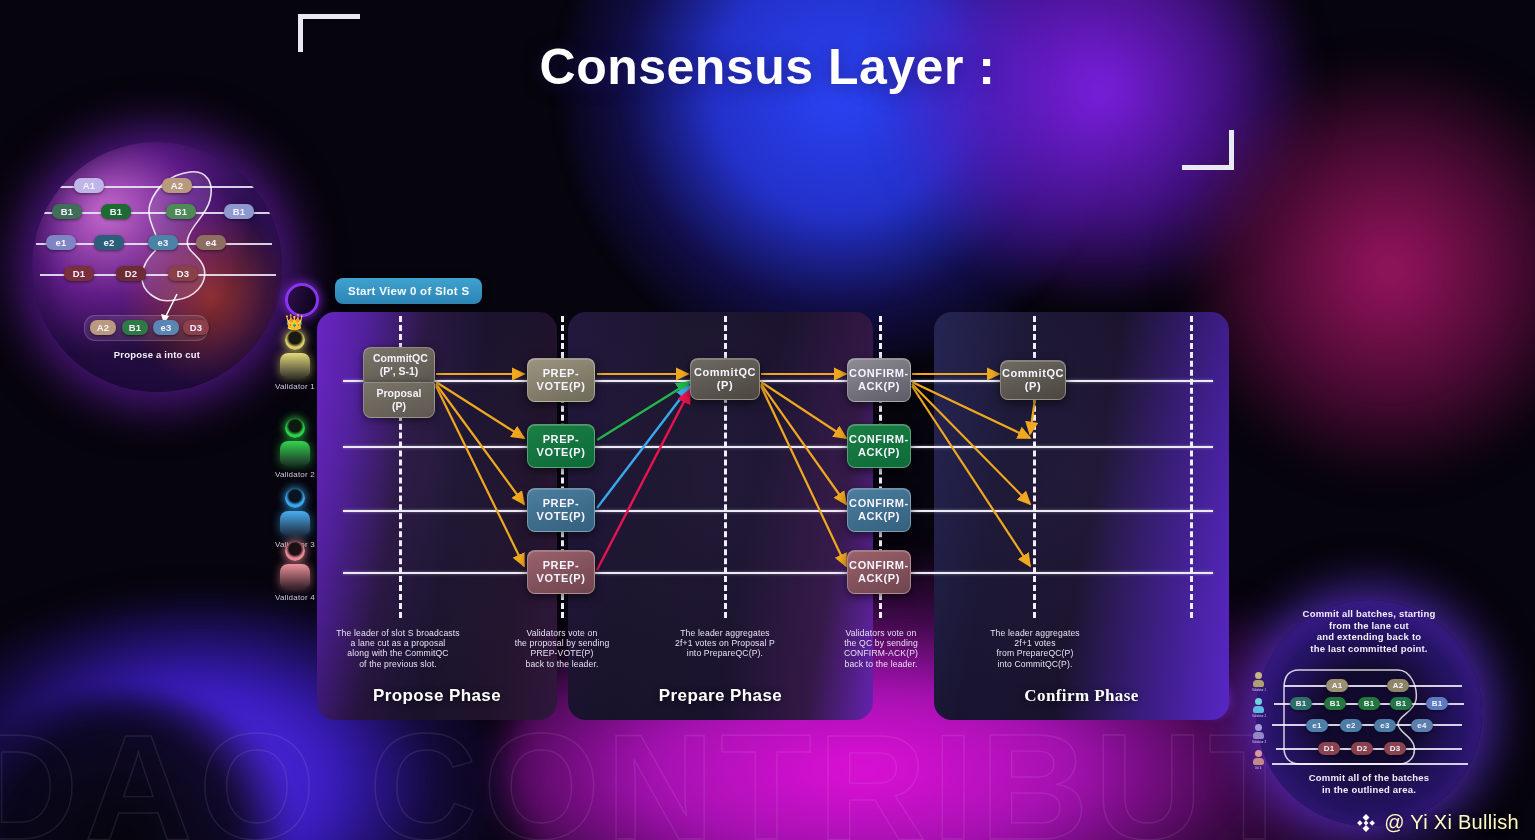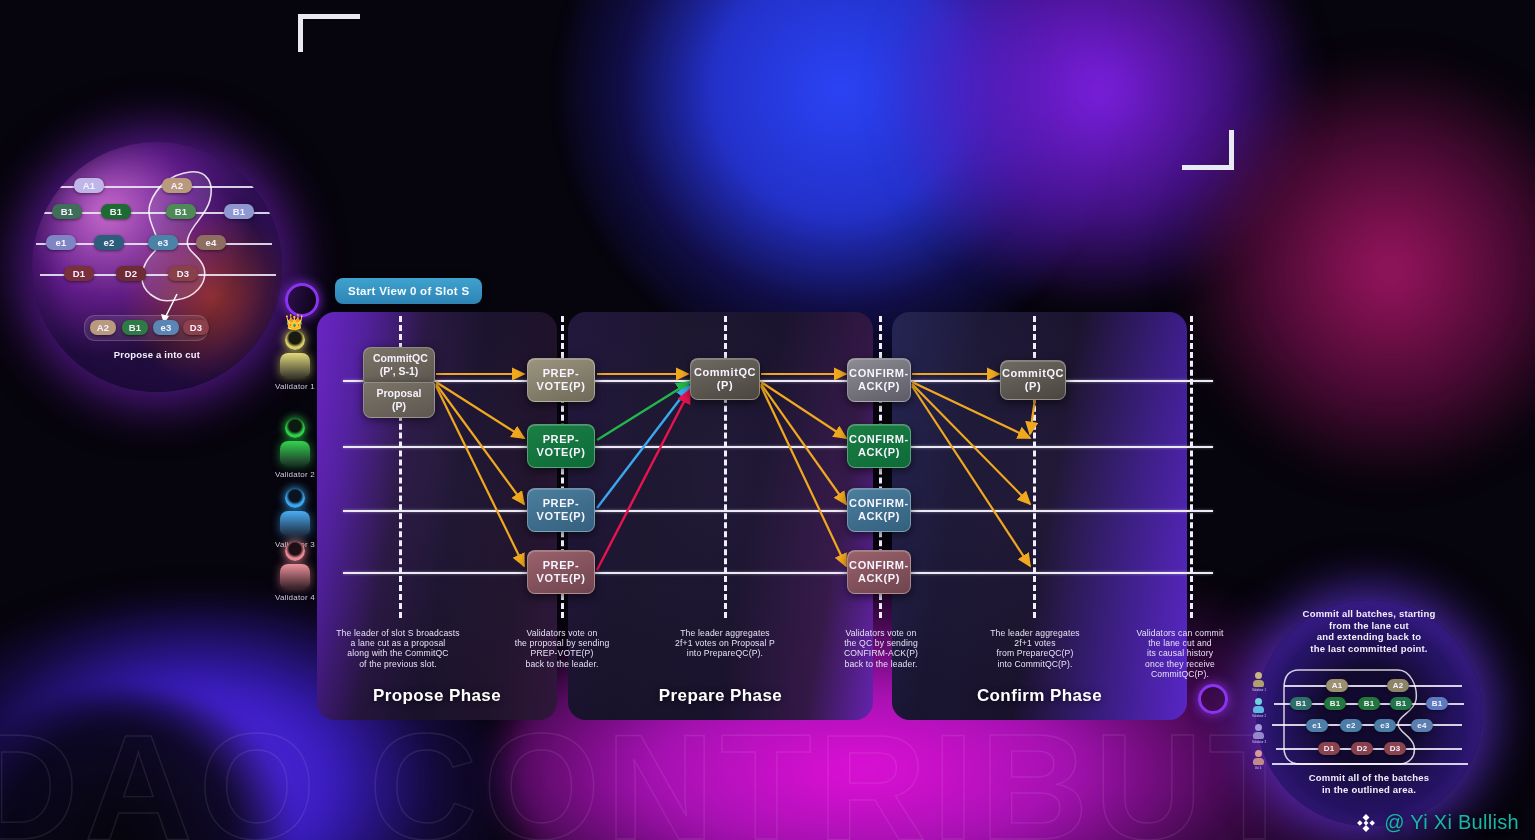--- a/index.html
+++ b/index.html
@@ -118,22 +118,22 @@
   }
 
   
   .panel {
     position: absolute; top: 312px; height: 408px; border-radius: 18px; overflow: hidden;
   }
   .panel-1 { left: 317px; width: 240px;
     background: linear-gradient(100deg, #7d2ae8 0%, #5a22b0 16%, #2a1645 36%, #1a1230 55%, #231430 78%, #3a1b48 100%); }
   .panel-2 { left: 568px; width: 305px;
     background: linear-gradient(100deg, #261a46 0%, #1b1430 30%, #1a1230 58%, #3a1a50 82%, #7b2ad6 100%); }
-  .panel-3 { left: 892px; width: 295px;
-    background: linear-gradient(100deg, #2a2a62 0%, #1c1738 26%, #1a1230 52%, #4a22a8 82%, #6b2ef0 100%); }
+  .panel-3 { left: 934px; width: 295px;
+    background: linear-gradient(100deg, #2a2a62 0%, #1c1738 26%, #1a1230 52%, #4a22a8 82%, #6b2ef0 100%); font-family: Liberation Serif, serif; }
   .panel-noise { position: absolute; inset: 0;
     background: radial-gradient(ellipse at 50% 40%, rgba(255,255,255,.03), rgba(0,0,0,.18)); }
   .panel-title {
     position: absolute; bottom: 14px; width: 100%; text-align: center;
     color: #ffffff; font-size: 17px; font-weight: 700; letter-spacing: .4px;
     text-shadow: 0 1px 6px rgba(0,0,0,.6);
   }
 
   
   .lane { position: absolute; height: 2px; background: #eceaf6; box-shadow: 0 0 3px rgba(255,255,255,.4); }
@@ -168,21 +168,21 @@
   
   .caption {
     position: absolute; top: 628px; text-align: center;
     color: #e7e2f5; font-size: 8.6px; line-height: 10.2px; letter-spacing: .15px;
   }
 
   
   .watermark {
     position: absolute; right: 16px; bottom: 6px;
     display: flex; align-items: center; gap: 7px;
-    color: #14b8a6; font-size: 20px; font-weight: 400; letter-spacing: .3px;
+    color: #fef9c3; font-size: 20px; font-weight: 400; letter-spacing: .3px;
     text-shadow: 0 1px 6px rgba(0,0,0,.6);
   }
   .wm-logo { width: 22px; height: 22px; }
 </style>
 </head>
 <body>
 
 <div id="stage">
 
   <div class="glow g-blue-top"></div>
@@ -191,20 +191,21 @@
   <div class="glow g-pink-bot"></div>
   <div class="glow g-indigo-bot"></div>
   <div class="glow g-dark-bl"></div>
 
   <div class="bg-word">DAO CONTRIBUT</div>
 
   <div class="bracket tl"></div>
   <div class="bracket br"></div>
 
   <div class="title">
+    <span>Consensus Layer :</span>
   </div>
 
   <div class="inset inset-tl">
 
     <div class="mini-line" style="left:8px;  top:44px; width:236px;"></div>
     <div class="mini-line" style="left:2px;  top:70px; width:246px;"></div>
     <div class="mini-line" style="left:4px;  top:101px;width:236px;"></div>
     <div class="mini-line" style="left:8px;  top:132px;width:236px;"></div>
 
     <svg class="arrow-svg" width="250" height="250">
@@ -464,25 +465,20 @@
 2f+1 votes on Proposal P
 into PrepareQC(P).</div>
   <div class="caption" style="left:808px; width:146px; white-space:pre-line;">Validators vote on
 the QC by sending
 CONFIRM-ACK(P)
 back to the leader.</div>
   <div class="caption" style="left:962px; width:146px; white-space:pre-line;">The leader aggregates
 2f+1 votes
 from PrepareQC(P)
 into CommitQC(P).</div>
-  <div class="caption" style="left:1110px;width:140px; white-space:pre-line;">Validators can commit
-the lane cut and
-its causal history
-once they receive
-CommitQC(P).</div>
 
   <div class="watermark">
     <svg class="wm-logo" viewBox="0 0 32 32">
       <g fill="#ffffff">
         <polygon points="16,3 21,8 16,13 11,8"></polygon>
         <polygon points="7,12 11,16 7,20 3,16"></polygon>
         <polygon points="25,12 29,16 25,20 21,16"></polygon>
         <polygon points="16,19 21,24 16,29 11,24"></polygon>
         <polygon points="16,12.5 19.5,16 16,19.5 12.5,16"></polygon>
       </g>

